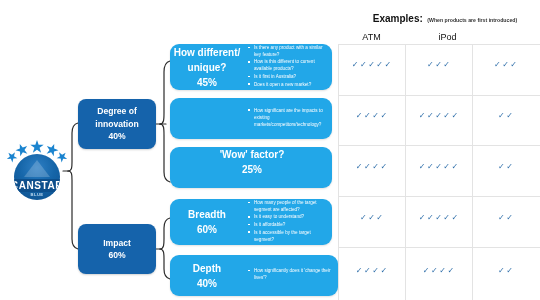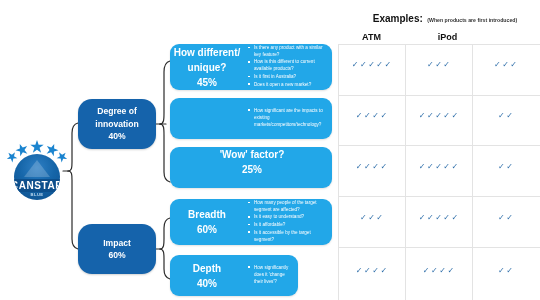--- a/index.html
+++ b/index.html
@@ -35,21 +35,21 @@
   .logo-sub{
     position:absolute;left:0;top:38px;width:46px;text-align:center;
     color:#bcd8ef;font-size:4.2px;font-weight:bold;letter-spacing:.4px;
   }
 
   
   .svg-layer{position:absolute;left:0;top:0;width:540px;height:300px;pointer-events:none;}
 
   
   .lvl1{
-    position:absolute;background:#1563ab;border-radius:14px;
+    position:absolute;background:#1563ab;border-radius:8px;
     color:#ffffff;display:flex;align-items:center;justify-content:center;
     text-align:center;font-size:8.6px;font-weight:bold;line-height:1.45;
     box-shadow:0 1px 2px rgba(0,0,0,.18);
   }
   .lvl1 .l1txt{padding:0 4px;}
 
   
   .lvl2{
     position:absolute;background:#22a7e8;border-radius:9px;
     display:flex;align-items:center;
@@ -74,21 +74,21 @@
   
   .ex-head{
     position:absolute;left:355px;top:8px;width:180px;
     text-align:center;white-space:nowrap;
   }
   .ex-head .ex-t{font-size:10px;font-weight:bold;color:#111;}
   .ex-head .ex-s{font-size:5.2px;font-weight:bold;color:#333;}
 
   .ex-col-head{
     position:absolute;top:32px;height:14px;
-    font-size:9px;font-weight:bold;color:#111;text-align:center;
+    font-size:9px;font-weight:normal;color:#111;text-align:center;
   }
 
   .grid-line{position:absolute;background:#e3e3e3;}
   .vline{width:1px;top:44px;height:256px;}
   .hline{left:338px;width:202px;height:1px;}
 
   .checkcell{
     position:absolute;height:16px;display:flex;align-items:center;
     justify-content:center;gap:1.5px;
   }
@@ -193,21 +193,21 @@
       <div>60%</div>
     </div>
     <ul>
       <li>How many people of the target segment are affected?</li>
       <li>Is it easy to understand?</li>
       <li>Is it affordable?</li>
       <li>Is it accessible by the target segment?</li>
     </ul>
   </div>
 
-  <div class="lvl2" style="left:170px;top:255px;width:128px;height:41px;">
+  <div class="lvl2" style="left:170px;top:255px;width:168px;height:41px;">
     <div class="label">
       <div>Depth</div>
       <div>40%</div>
     </div>
     <ul>
       <li>How significantly does it 'change their lives'?</li>
     </ul>
   </div>
 
   <div class="ex-head">

